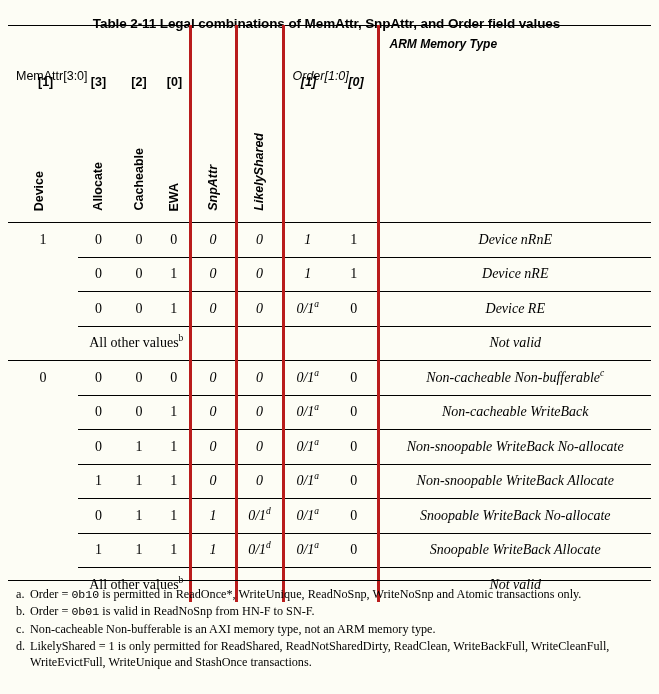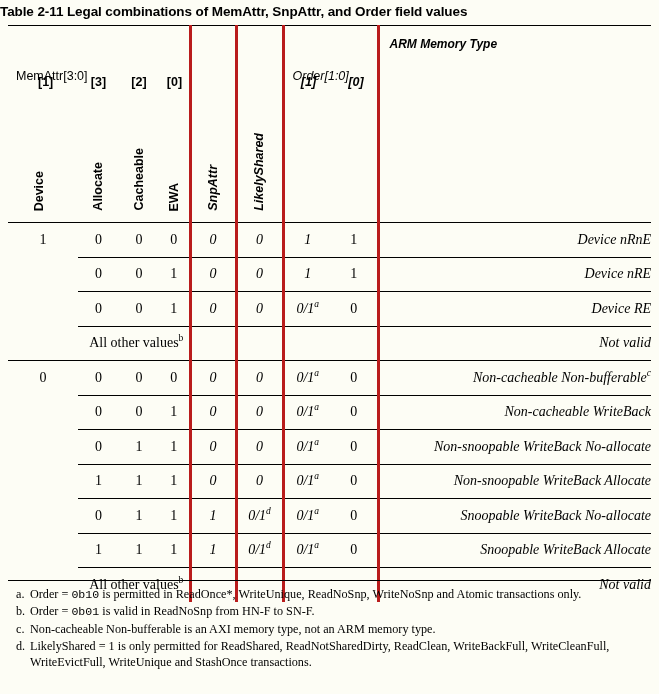--- a/index.html
+++ b/index.html
@@ -14,22 +14,22 @@
     color: #000;
     overflow: hidden;
     position: relative;
   }
 
   
   #table-caption {
     font-family: "Liberation Sans", sans-serif;
     font-weight: bold;
     font-size: 13.5px;
-    text-align: left;
-    padding: 4px 6px 0 0;
+    text-align: center;
+    padding: 16px 6px 0 0;
     letter-spacing: -0.1px;
     white-space: nowrap;
   }
 
   
   #table-frame {
     position: absolute;
     left: 8px;
     top: 25px;
     width: 643px;
@@ -119,21 +119,21 @@
 
   
   .legal-table tbody td {
     height: 33.5px;
     font-family: "Liberation Serif", serif;
     font-size: 14px;
   }
   td.num { text-align: center; }
   td.device-col { text-align: center; }
   td.memtype {
-    text-align: right;
+    text-align: center;
   }
   td.allother {
     text-align: center;
     padding-left: 6px;
   }
   sup {
     font-size: 9.5px;
     vertical-align: super;
     line-height: 0;
   }

